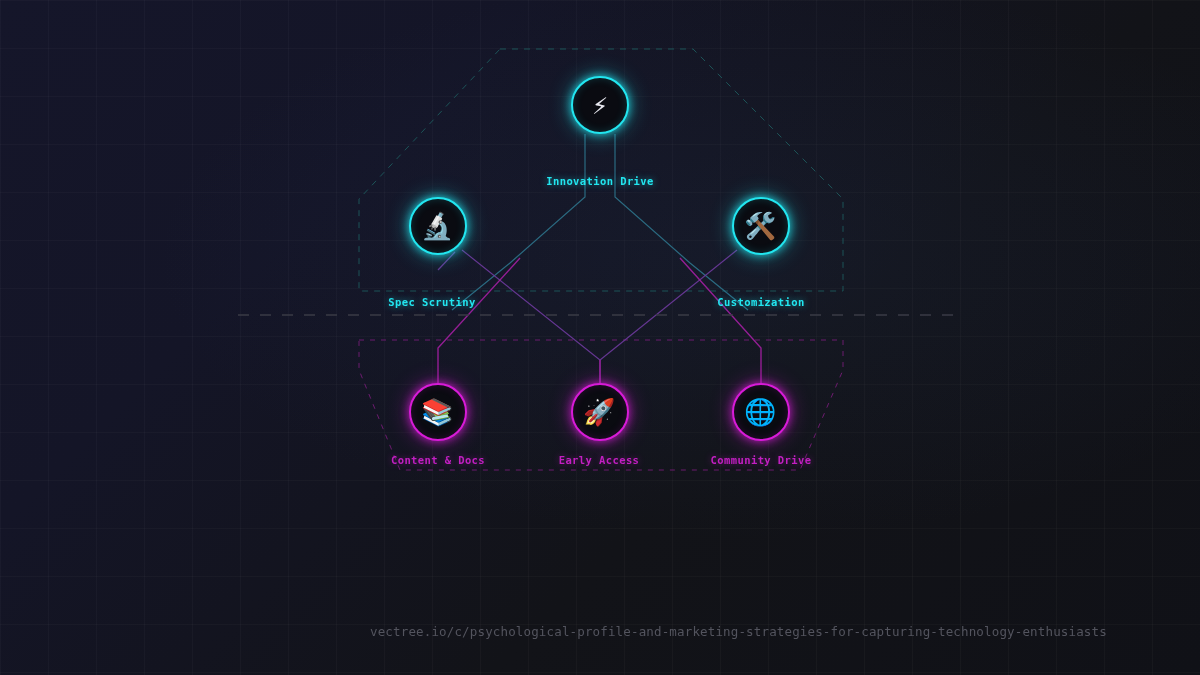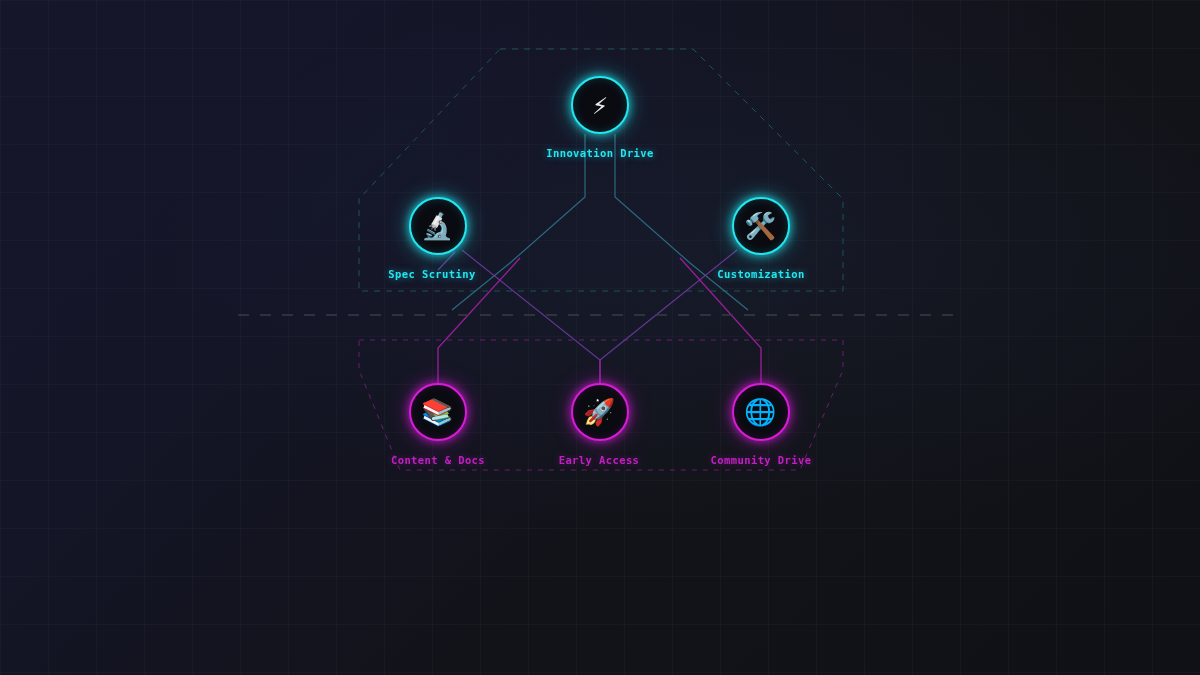--- a/index.html
+++ b/index.html
@@ -55,21 +55,21 @@
   .node-emoji{ filter:saturate(1.05); }
 
   .node-label{
     position:absolute;
     transform:translate(-50%,0);
     white-space:nowrap;
     font-size:10.5px;
     font-weight:bold;
     letter-spacing:.4px;
   }
-  .node-label.cyan{ color:#22e6f0; text-shadow:0 0 7px rgba(34,230,240,.55); }
+  .node-label.cyan{ color:#22e6f0; text-shadow:0 0 7px rgba(34,230,240,.55);margin-top:28px; }
   .node-label.magenta{ color:#c21fc2; text-shadow:0 0 7px rgba(194,31,194,.45);text-align:right; }
 
   #zone-caption{
     position:absolute;
     left:600px; top:264px;
     transform:translate(-50%,-50%);
     white-space:nowrap;
     font-size:11.5px;
     letter-spacing:4.6px;
     color:#1b5f64;
@@ -165,14 +165,15 @@
 
     <div class="node magenta" style="left:761px;top:412px;">
       <span class="node-emoji">🌐</span>
     </div>
     <div class="node-label magenta" style="left:761px;top:454px;">Community Drive</div>
 
   </div>
 
 
 
+  <div id="url">vectree.io/c/psychological-profile-and-marketing-strategies-for-capturing-technology-enthusiasts</div>
 
 </div>
 
 </body></html>

